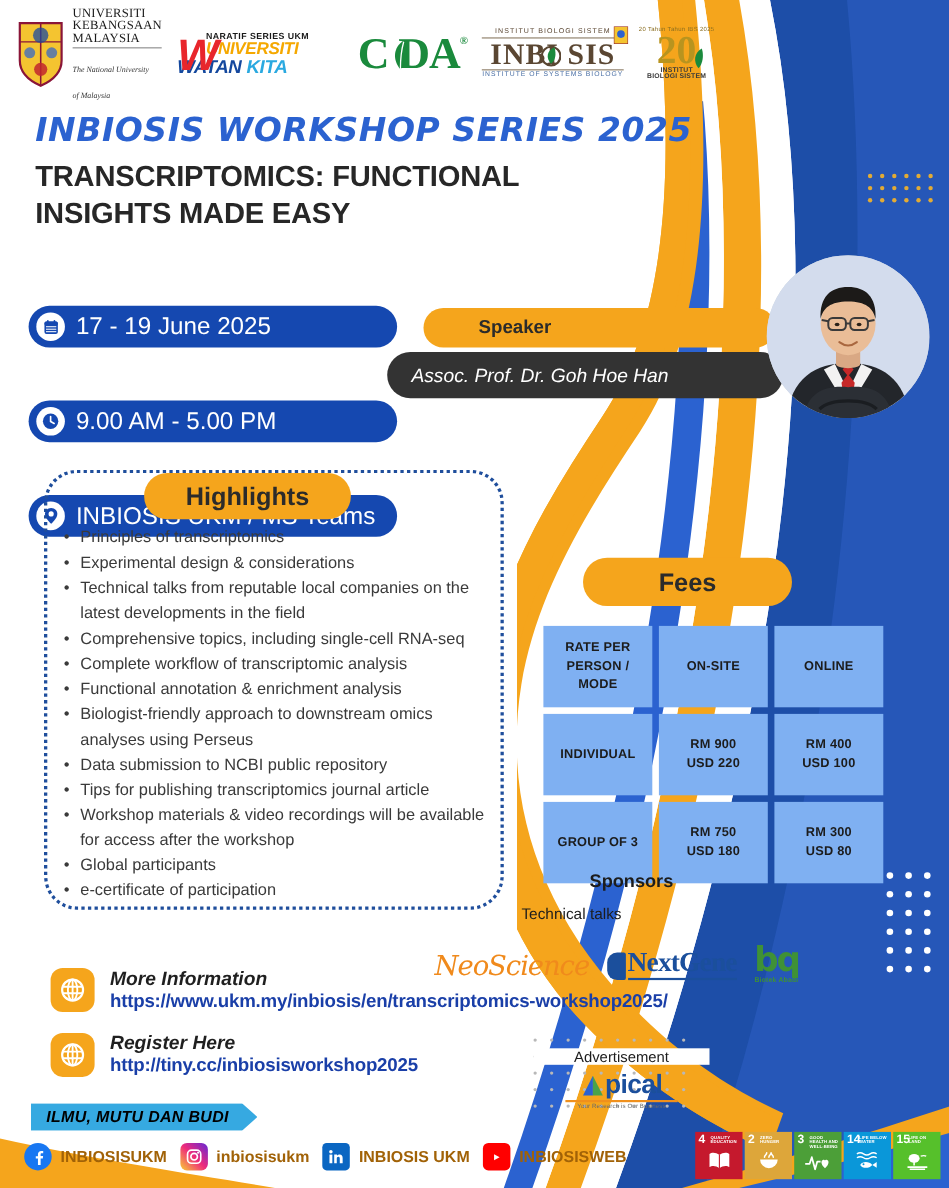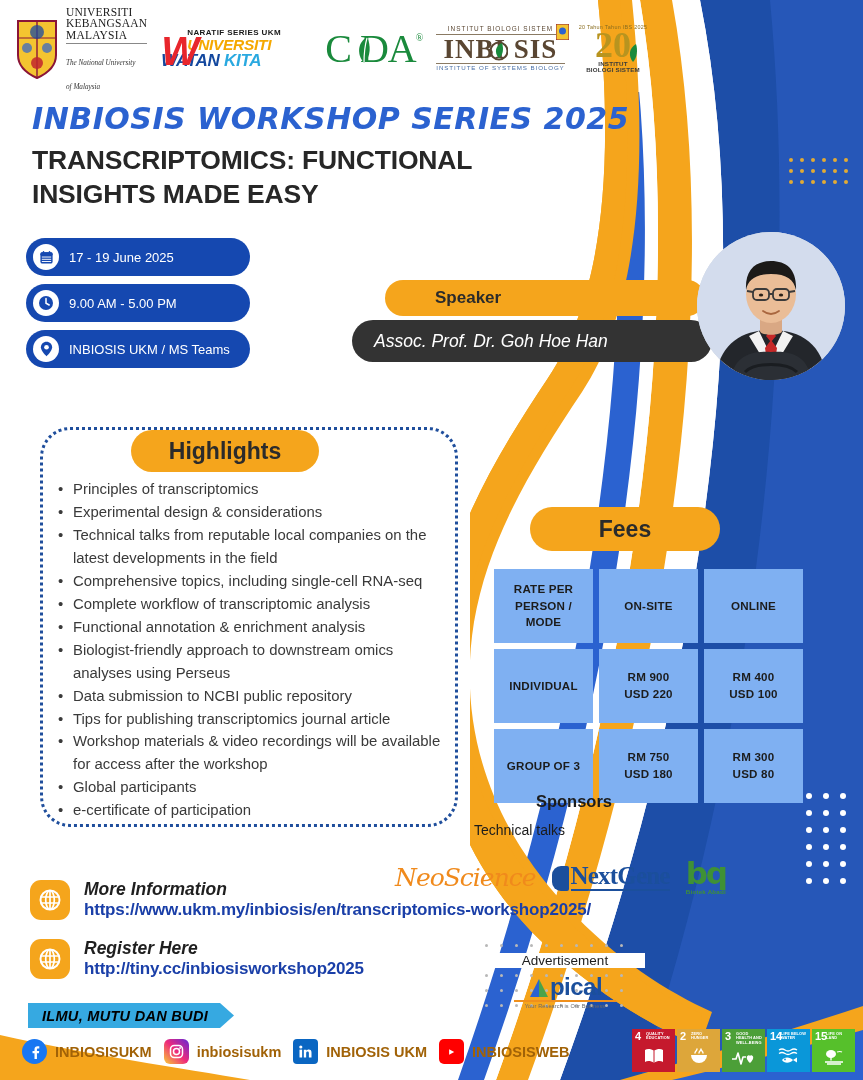--- a/index.html
+++ b/index.html
@@ -37,21 +37,21 @@
 
   .narratif { text-align: left; line-height: 1; }
   .narratif .n0 { font-size: 8px; font-weight: bold; letter-spacing: .4px; color: #1a1a1a; margin-left: 26px; }
   .narratif .n1 { font-size: 15.5px; font-weight: bold; font-style: italic; color: #f5a800; letter-spacing: -.3px; margin-left: 26px; }
   .narratif .n2 { font-size: 17px; font-weight: bold; font-style: italic; letter-spacing: -.3px; }
   .narratif .n2 .a { color: #14489e; } .narratif .n2 .b { color: #2aa9e0; }
   .narratif-wrap { position: relative; }
   .narratif-w { position: absolute; left: 0; top: 6px; font-size: 40px; font-weight: bold; font-style: italic;
                 color: #e8262c; line-height: .8; letter-spacing: -4px; }
 
-  .coda { font-family: "Liberation Serif", serif; font-size: 40px; font-weight: normal; color: #1a8a3c; letter-spacing: -1px; line-height: 1; }
+  .coda { font-family: "Liberation Serif", serif; font-size: 40px; font-weight: bold; color: #1a8a3c; letter-spacing: -1px; line-height: 1; }
 
   .inbiosis { text-align: center; line-height: 1.05; position: relative; }
   .inbiosis .top { font-size: 6.4px; letter-spacing: 1px; color: #5a4632; border-bottom: .7px solid #8a7a63; padding-bottom: 1px; }
   .inbiosis .mid { font-family: "Liberation Serif", serif; font-size: 27px; font-weight: bold; color: #5a4632; letter-spacing: 1px; }
   .inbiosis .bot { font-size: 6.2px; letter-spacing: .9px; color: #4a6fa5; border-top: .7px solid #8a7a63; padding-top: 1px; }
 
   .twenty { text-align: center; line-height: 1; }
   .twenty .arc { font-size: 5.4px; color: #8a6d1f; letter-spacing: .3px; }
   .twenty .num { font-family: "Liberation Serif", serif; font-size: 36px; font-weight: bold; color: #b8941f; line-height: .85; }
   .twenty .cap { font-size: 6.2px; font-weight: bold; color: #3a3a3a; letter-spacing: .2px; }
@@ -59,21 +59,21 @@
   
   .series-title { position: absolute; left: 32px; top: 101px; z-index: 6;
     font-size: 30px; font-weight: bold; font-style: italic; color: #2b62d0;
     letter-spacing: .5px; font-family: "DejaVu Sans", sans-serif; }
   .main-title { position: absolute; left: 32px; top: 144px; width: 520px; z-index: 6;
     font-size: 26.5px; font-weight: bold; color: #272727; line-height: 1.28; letter-spacing: -.2px; }
 
   
   .pills { position: absolute; left: 26px; top: 238px; z-index: 6; display: flex; flex-direction: column; gap: 8px; }
   .pill { height: 38px; background: #1548b0; border-radius: 19px; display: flex; align-items: center;
-          padding: 0 20px 0 7px; color: #fff; font-size: 13px; }
+          padding: 0 20px 0 7px; color: #fff; font-size: 22px; margin-top: 40px; }
   .pill .pico { width: 26px; height: 26px; border-radius: 50%; background: #fff; margin-right: 10px;
                 display: flex; align-items: center; justify-content: center; flex-shrink: 0; }
   .pill .ptext { white-space: nowrap; }
 
   
   .speaker-tag { position: absolute; left: 385px; top: 280px; width: 320px; height: 36px; z-index: 5;
     background: #f5a51c; border-radius: 18px; display: flex; align-items: center; justify-content: flex-start;
     padding-left: 50px; font-size: 17px; font-weight: bold; color: #2b2b2b; }
   .speaker-name { position: absolute; left: 352px; top: 320px; width: 360px; height: 42px; z-index: 6;
     background: #333333; border-radius: 21px; display: flex; align-items: center; padding-left: 22px;
@@ -111,21 +111,21 @@
   .sp-neo { font-family: "DejaVu Serif", serif; font-size: 25px; font-style: italic; color: #f08a1c; letter-spacing: -1px; }
   .sp-next { display: flex; align-items: flex-end; }
   .sp-next .bars { width: 17px; height: 25px; background: #1b4f9c; border-radius: 9px 2px 2px 9px; margin-right: 2px; }
   .sp-next .nm { font-family: "Liberation Serif", serif; font-size: 25px; font-weight: bold; color: #1b4f9c;
                  border-bottom: 2px solid #1b4f9c; line-height: 1.05; letter-spacing: -.8px; }
   .sp-bq { text-align: center; line-height: 1; }
   .sp-bq .bq { font-size: 31px; font-weight: bold; color: #3f9136; letter-spacing: -2px; font-family: "DejaVu Sans", sans-serif; }
   .sp-bq .sub { font-size: 6.2px; font-weight: bold; color: #3f9136; letter-spacing: .2px; }
 
   
-  .linkrow { position: absolute; z-index: 7; display: flex; align-items: center; }
+  .linkrow { position: absolute; z-index: 7; display: flex; align-items: center; margin-left: 16px; }
   #link-more { left: 30px; top: 880px; }
   #link-reg  { left: 30px; top: 939px; }
   .globe-box { width: 40px; height: 40px; border-radius: 11px; background: #f5a51c;
     display: flex; align-items: center; justify-content: center; flex-shrink: 0; margin-right: 14px; }
   .linktxt .lbl { font-size: 17.5px; font-weight: bold; font-style: italic; color: #1f1f1f; line-height: 1.12; }
   .linktxt .url { font-size: 17px; font-weight: bold; color: #1a3fa8; line-height: 1.2; letter-spacing: -.2px; }
 
   
   .ad-title { position: absolute; left: 485px; top: 953px; width: 160px; z-index: 4; text-align: center;
     font-size: 13.5px; color: #1c1c1c; background: #fff; }

